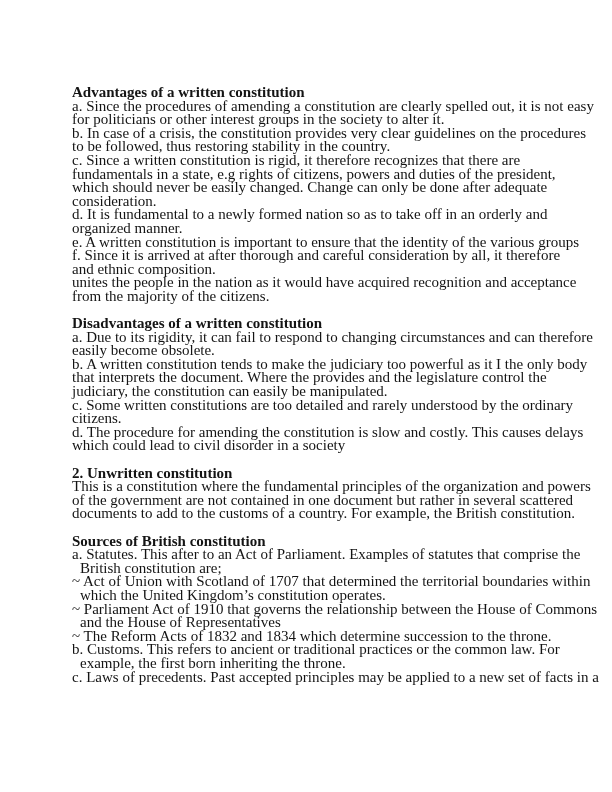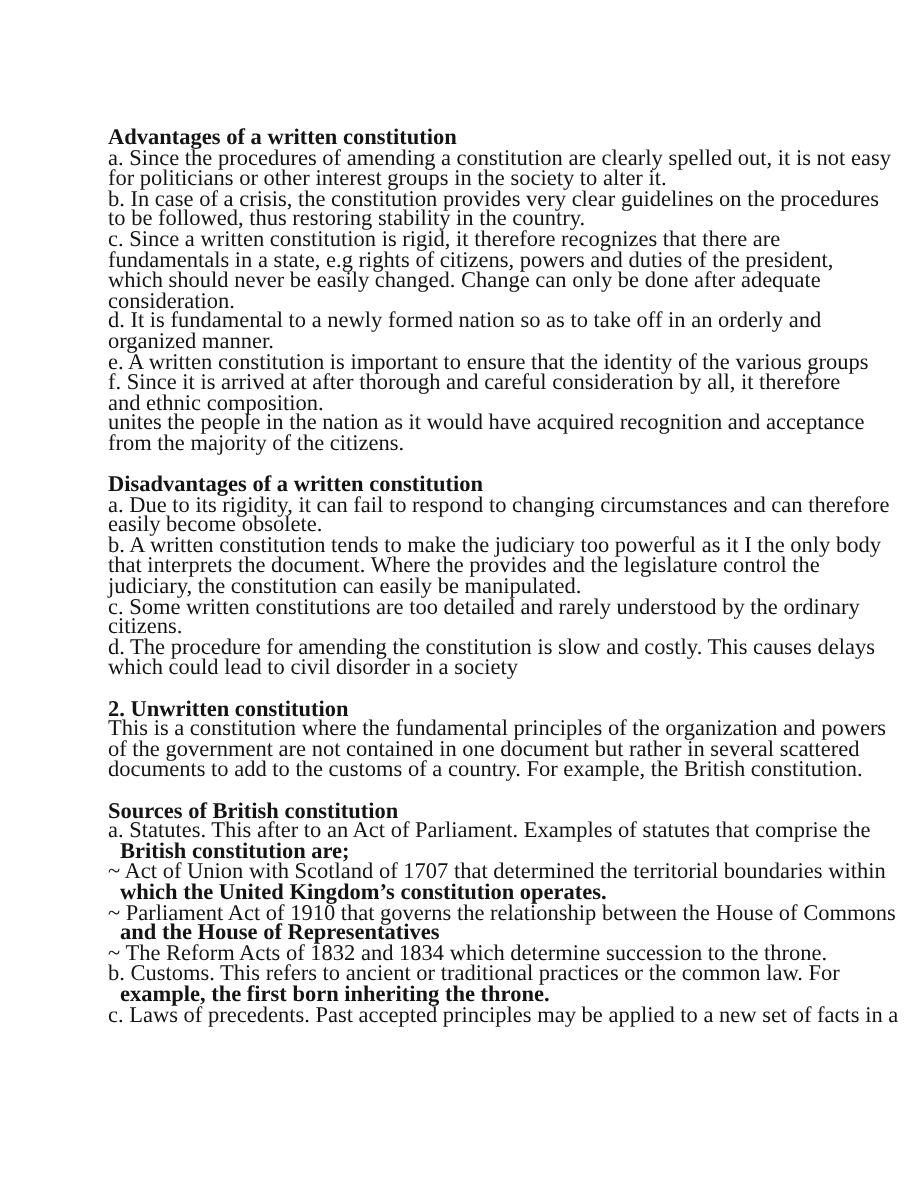--- a/index.html
+++ b/index.html
@@ -5,21 +5,21 @@
   html, body { margin: 0; padding: 0; background: #ffffff; }
   body { width: 612px; height: 792px; position: relative; overflow: hidden; }
   .page {
     position: absolute; left: 72px; top: 86px; width: 470px;
     font-family: "Liberation Serif", "DejaVu Serif", serif;
     font-size: 15px; line-height: 13.6px; color: #141414;
   }
   .section { margin: 0 0 13.6px 0; }
   .heading { font-weight: bold; display: block; }
   .line { display: block; white-space: nowrap; }
-  .indent { padding-left: 8px; font-weight: bold; }
+  .indent { padding-left: 8px; }
 </style>
 </head>
 <body>
 
 <div class="page">
 
   <div class="section">
     <span class="heading">Advantages of a written constitution</span>
     <span class="line">a. Since the procedures of amending a constitution are clearly spelled out, it is not easy</span>
     <span class="line">for politicians or other interest groups in the society to alter it.</span>

